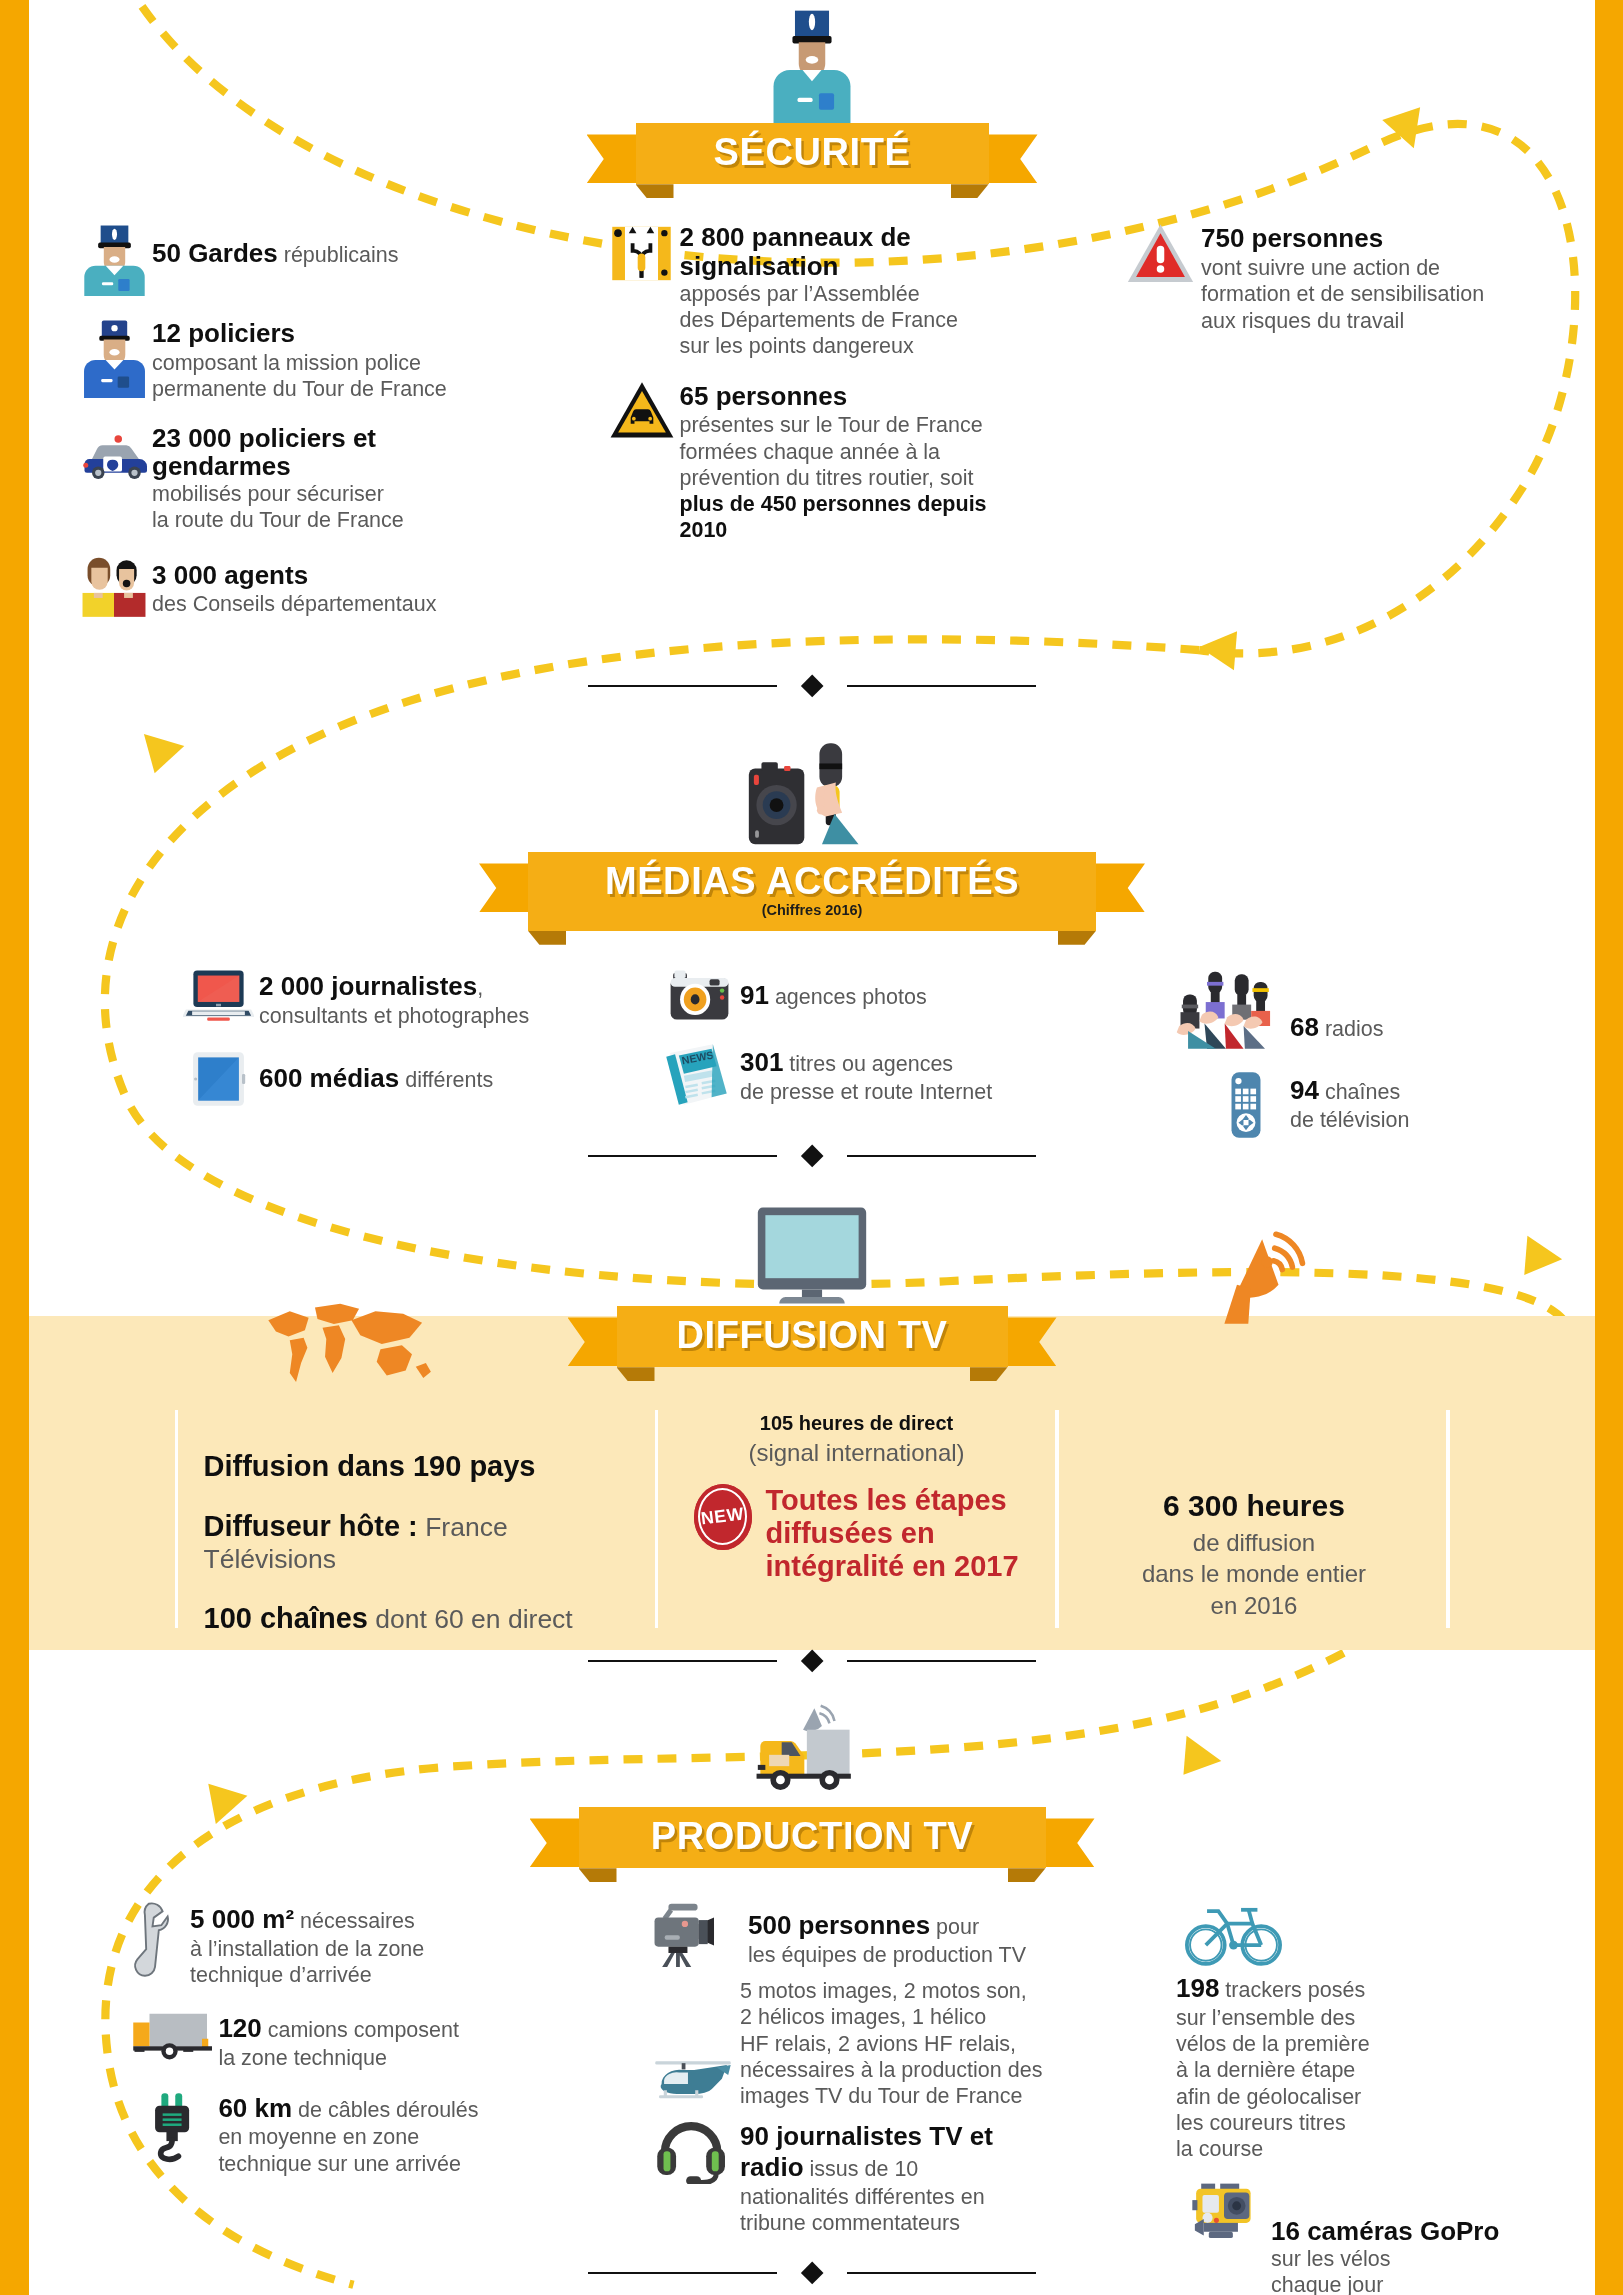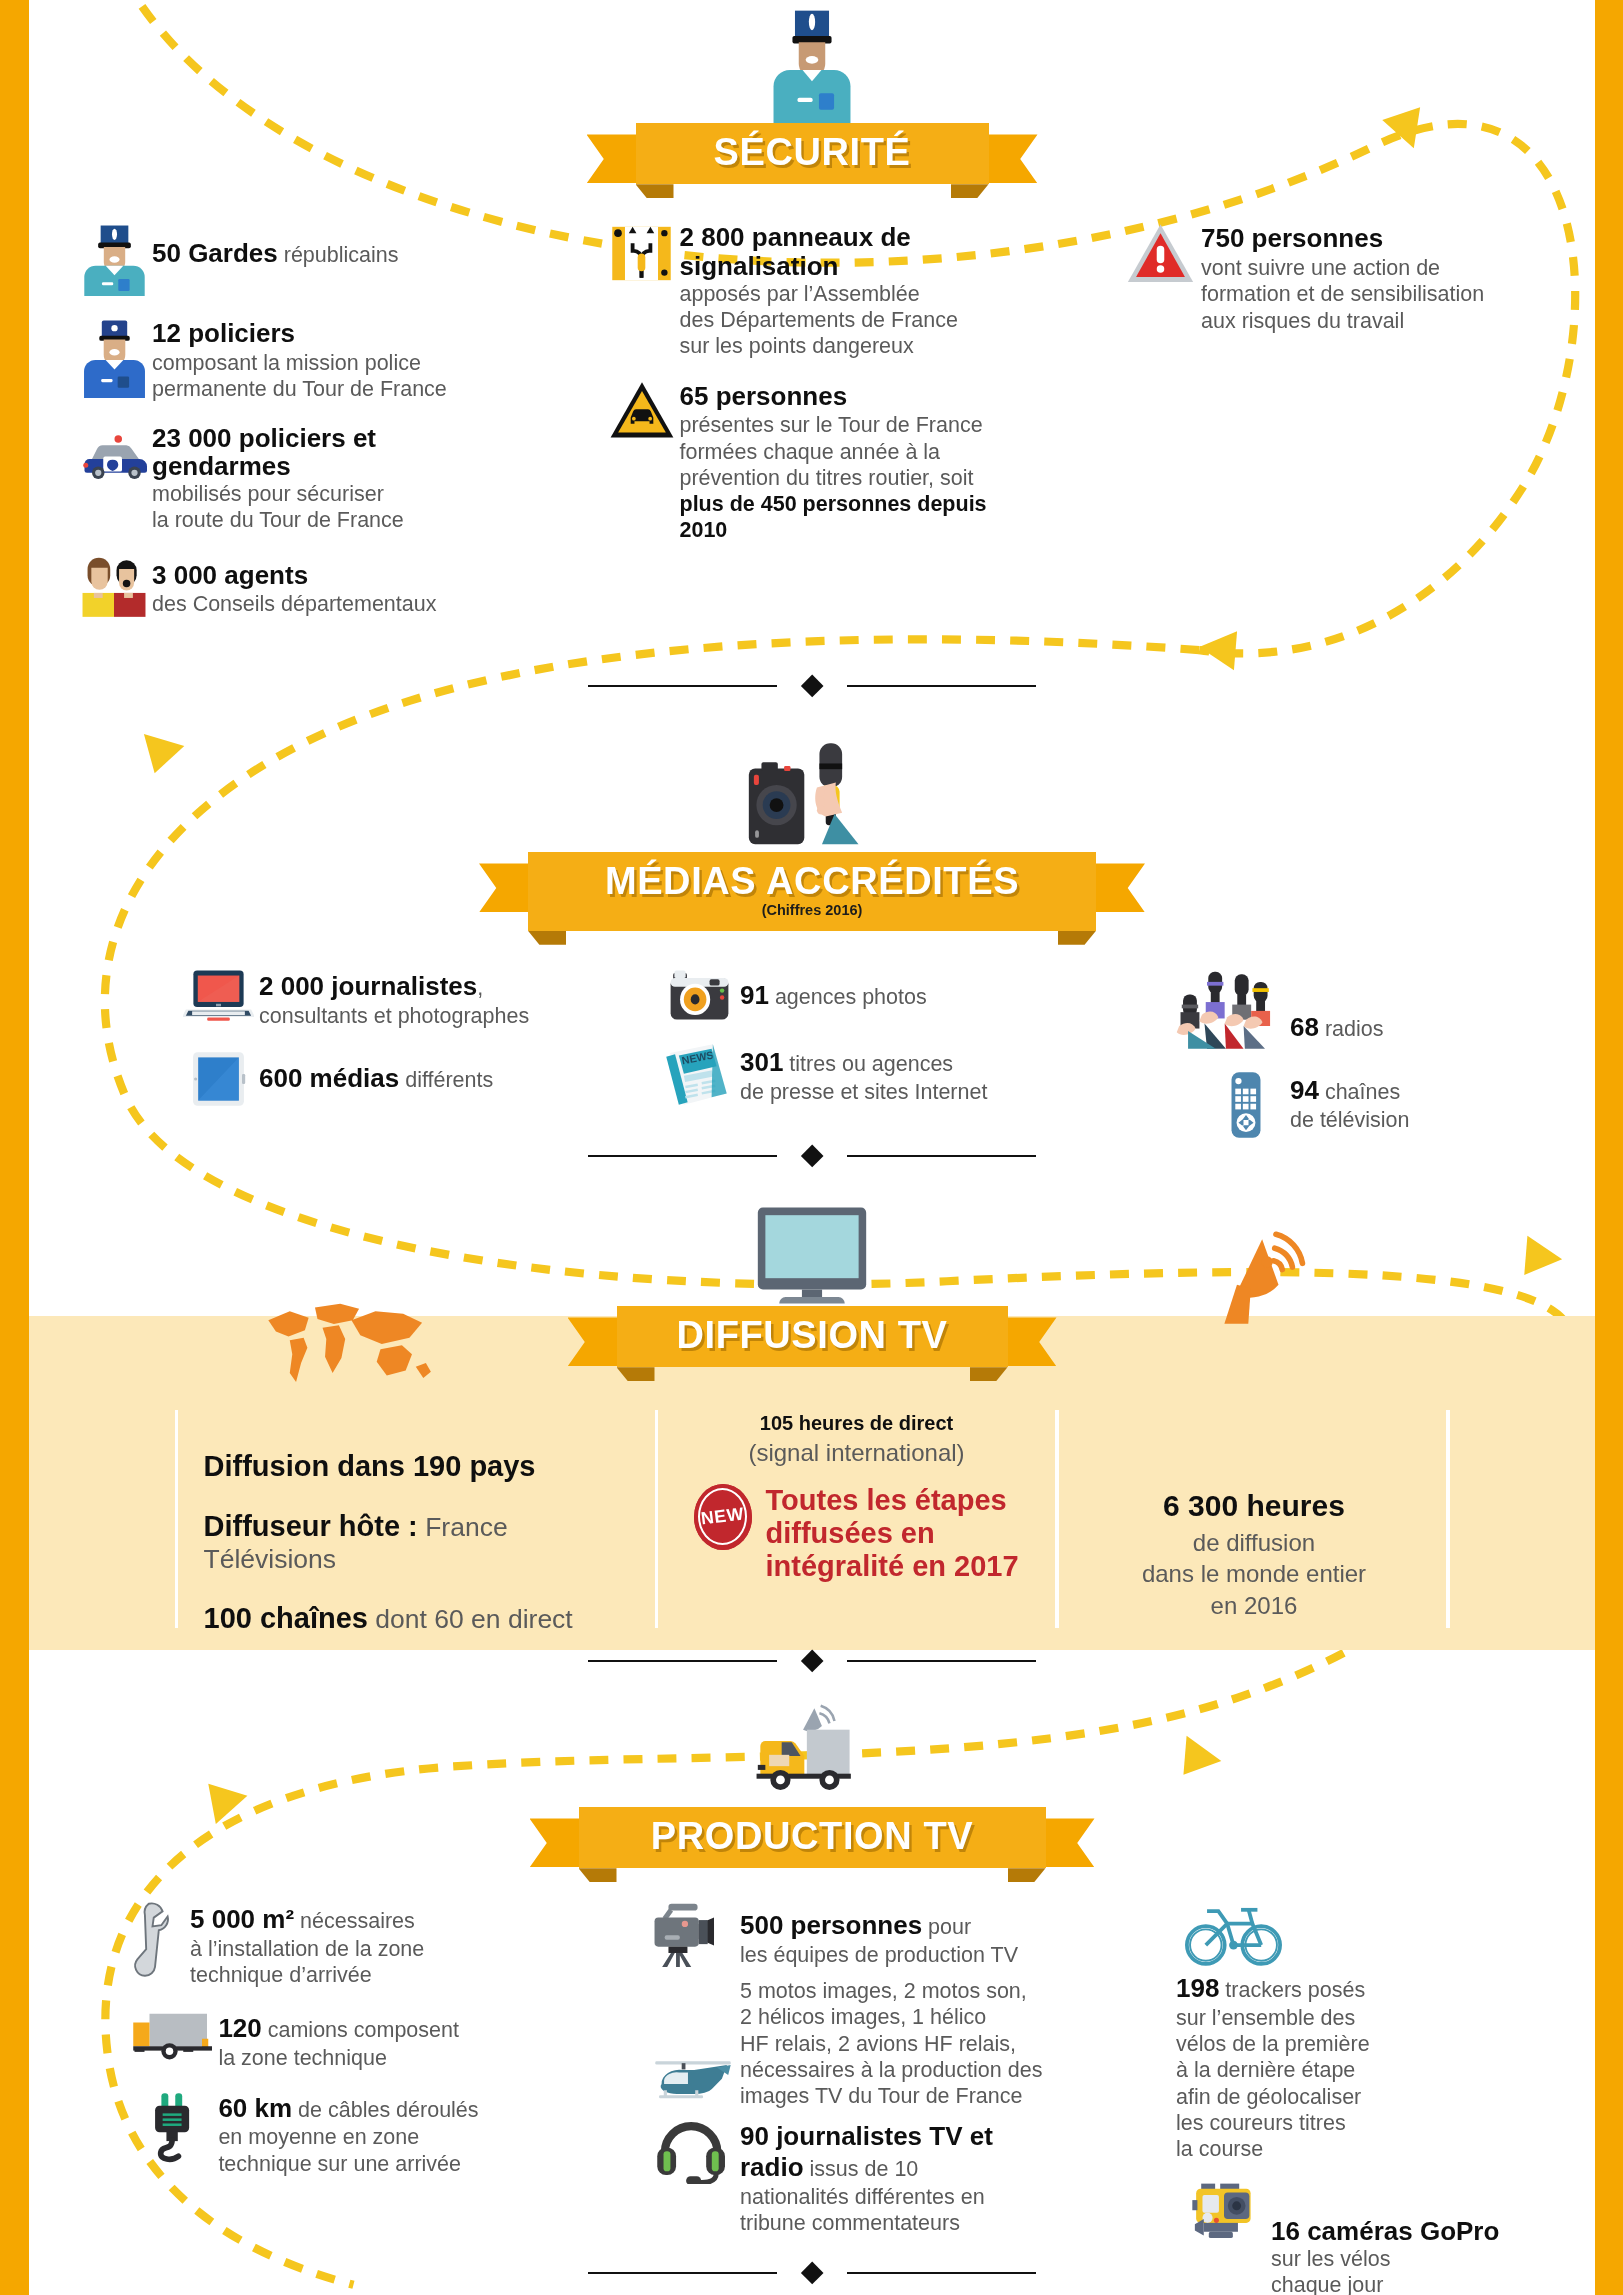--- a/index.html
+++ b/index.html
@@ -410,21 +410,21 @@
             <rect x="30" y="76" width="20" height="4" fill="#BFE2EC" transform="rotate(-11 30 76)"></rect>
             <rect x="30" y="84" width="20" height="4" fill="#BFE2EC" transform="rotate(-11 30 84)"></rect>
             <rect x="56" y="62" width="22" height="4" fill="#BFE2EC" transform="rotate(-11 56 62)"></rect>
             <rect x="56" y="70" width="22" height="4" fill="#BFE2EC" transform="rotate(-11 56 70)"></rect>
             <rect x="56" y="78" width="22" height="4" fill="#BFE2EC" transform="rotate(-11 56 78)"></rect>
             <path d="M74,2 l22,78 l-24,6 z" fill="#27A3BC" opacity=".8"></path>
           </svg>
         </span>
         <span class="txt" style="padding-top:3.8px;">
           <span><span class="big">301</span><span> titres ou agences</span></span>
-          <span class="sub">de presse et sites Internet</span>
+          <span class="sub">de presse et route Internet</span>
         </span>
       </div>
     </div>
 
     <div class="col" style="width:315px;">
       <div class="fact">
         <span class="ico" style="width:126px;">
           <svg width="117" height="82" viewBox="0 0 185 130">
             <rect x="62" y="6" width="22" height="34" rx="10" fill="#2A2A2E"></rect>
             <rect x="60" y="22" width="26" height="6" fill="#7C6FD1"></rect>
@@ -660,21 +660,21 @@
         </span>
         <span class="txt" style="padding-top:0;">
           <span><span class="big">60 km</span><span> de câbles déroulés</span></span>
           <span class="sub">en moyenne en zone</span>
           <span class="sub">technique sur une arrivée</span>
         </span>
       </div>
     </div>
 
     <div class="col" style="width:416px;">
-      <div class="fact" style="margin-bottom:10px;">
+      <div class="fact" style="margin-bottom:10px;gap:8px;">
         <span class="ico" style="width:95px;">
           <svg width="81" height="66" viewBox="0 0 128 104">
             <rect x="26" y="4" width="46" height="11" rx="5" fill="#7C848C"></rect>
             <path d="M30,14 l-10,14" stroke="#7C848C" stroke-width="8" fill="none"></path>
             <rect x="4" y="26" width="70" height="46" rx="6" fill="#6E757C"></rect>
             <path d="M74,36 l24,-10 v44 l-24,-10 z" fill="#2A2A2E"></path>
             <rect x="74" y="30" width="14" height="38" fill="#4A5058"></rect>
             <circle cx="52" cy="36" r="5" fill="#E8988F"></circle>
             <rect x="20" y="54" width="24" height="7" rx="3" fill="#A8AEB4"></rect>
             <rect x="26" y="72" width="30" height="10" fill="#2A2A2E"></rect>

